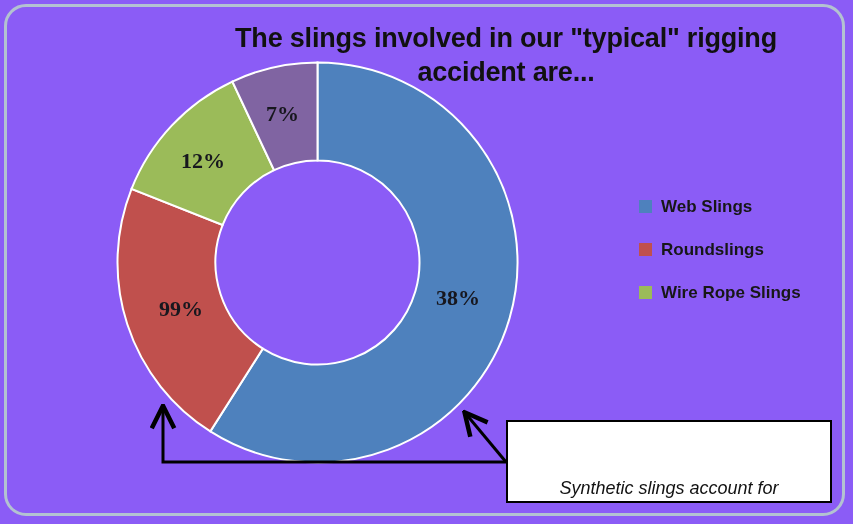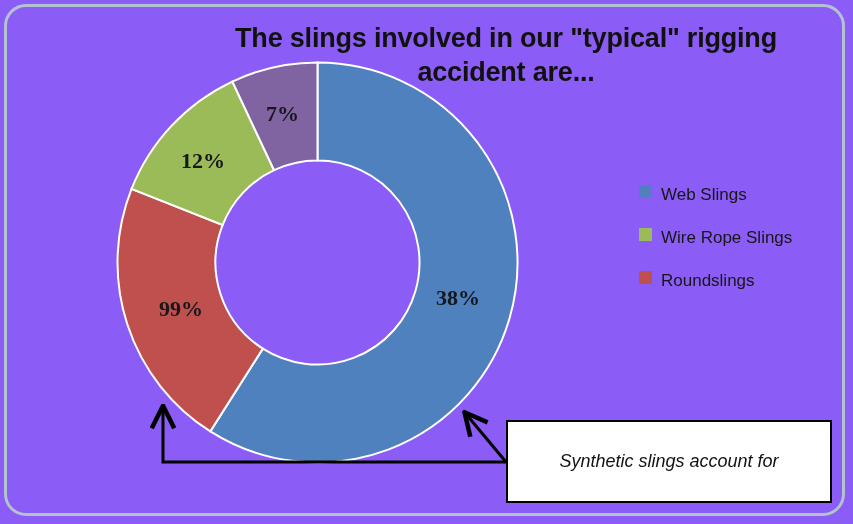--- a/index.html
+++ b/index.html
@@ -68,22 +68,23 @@
 
   
   #legend {
     position: absolute;
     left: 639px;
     top: 185px;
     width: 200px;
   }
   .legend-row {
     display: flex;
-    align-items: flex-start;
+    align-items: center;
     height: 43px;
+    font-weight: bold;
   }
   .legend-swatch {
     width: 13px;
     height: 13px;
     flex: 0 0 13px;
     margin-right: 9px;
   }
   .legend-label {
     font-size: 17px;
     color: #171717;
@@ -94,21 +95,21 @@
   #callout-box {
     position: absolute;
     left: 506px;
     top: 420px;
     width: 326px;
     height: 83px;
     border: 2.5px solid #000000;
     background: #ffffff;
     box-sizing: border-box;
     display: flex;
-    align-items: center;
+    align-items: flex-end;
     justify-content: center;
   }
   #callout-text {
     font-family: "Liberation Sans", sans-serif;
     font-style: italic;
     font-size: 18px;
     line-height: 1.32;
     color: #121212;
     text-align: center;
     padding: 0 14px;
@@ -147,26 +148,26 @@
   <div class="pct-label" id="pct-1">99%</div>
   <div class="pct-label" id="pct-2">12%</div>
   <div class="pct-label" id="pct-3">7%</div>
 
   <div id="legend">
     <div class="legend-row">
       <span class="legend-swatch" style="background: rgb(78, 129, 189);"></span>
       <span class="legend-label">Web Slings</span>
     </div>
     <div class="legend-row">
+      <span class="legend-swatch" style="background: rgb(192, 80, 77);"></span>
+      <span class="legend-label">Roundslings</span>
+    </div>
+    <div class="legend-row">
       <span class="legend-swatch" style="background: rgb(155, 187, 89);"></span>
       <span class="legend-label">Wire Rope Slings</span>
-    </div>
-    <div class="legend-row">
-      <span class="legend-swatch" style="background: rgb(192, 80, 77);"></span>
-      <span class="legend-label">Roundslings</span>
     </div>
   </div>
 
   <svg id="arrows-svg">
     <defs>
       <marker id="arrowhead" viewBox="0 0 12 12" refX="10" refY="6" markerWidth="9" markerHeight="9" orient="auto-start-reverse" markerUnits="strokeWidth">
         <path d="M 1 1 L 11 6 L 1 11" fill="none" stroke="#000000" stroke-width="2"></path>
       </marker>
     </defs>
 

